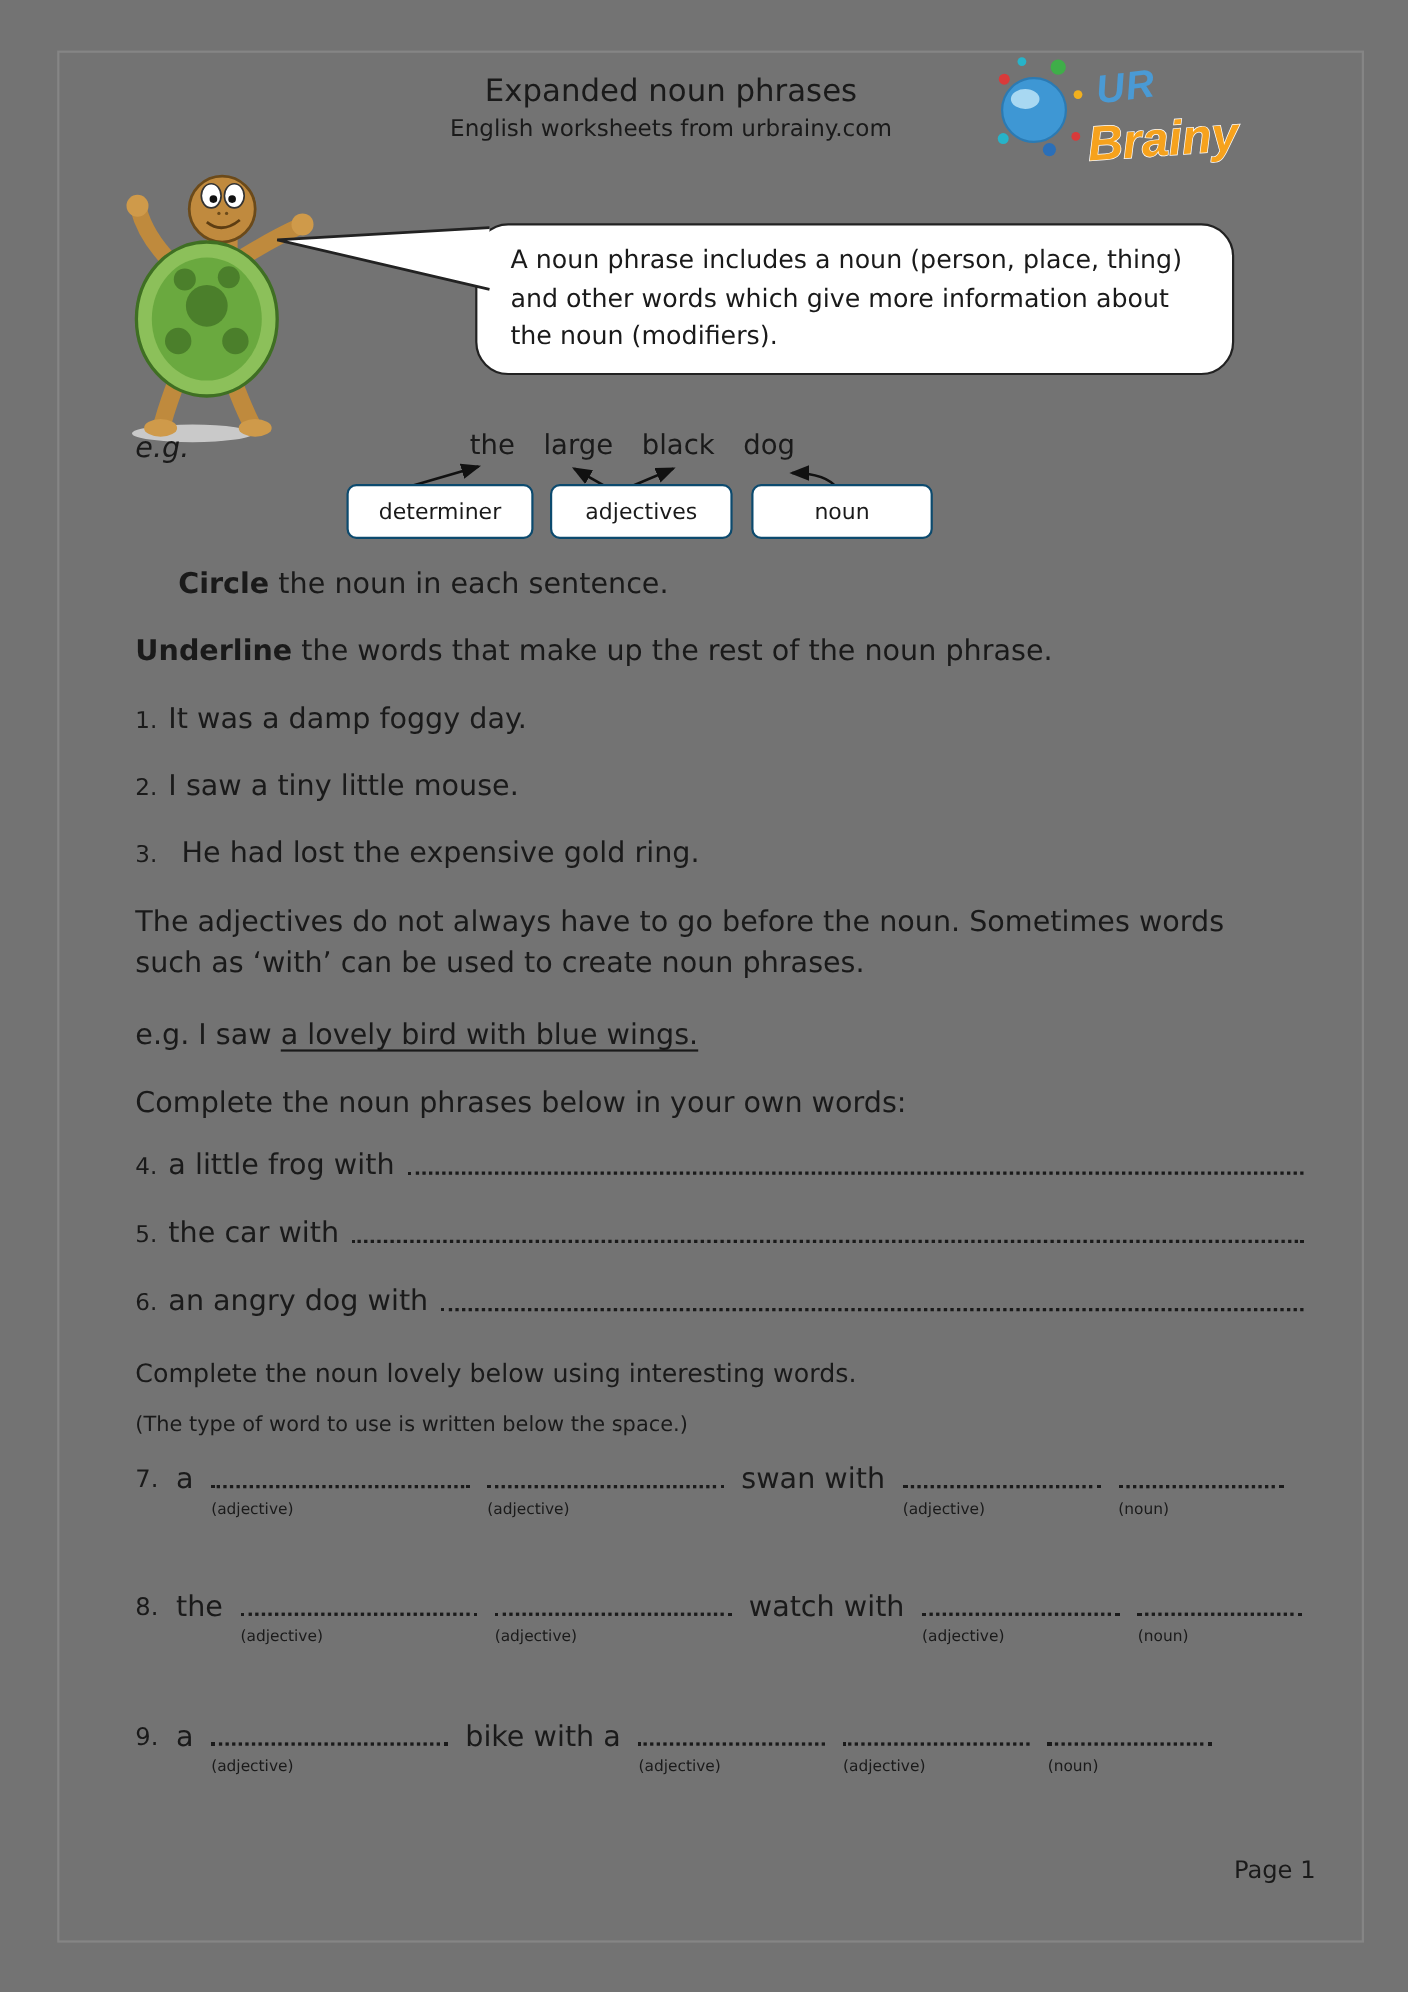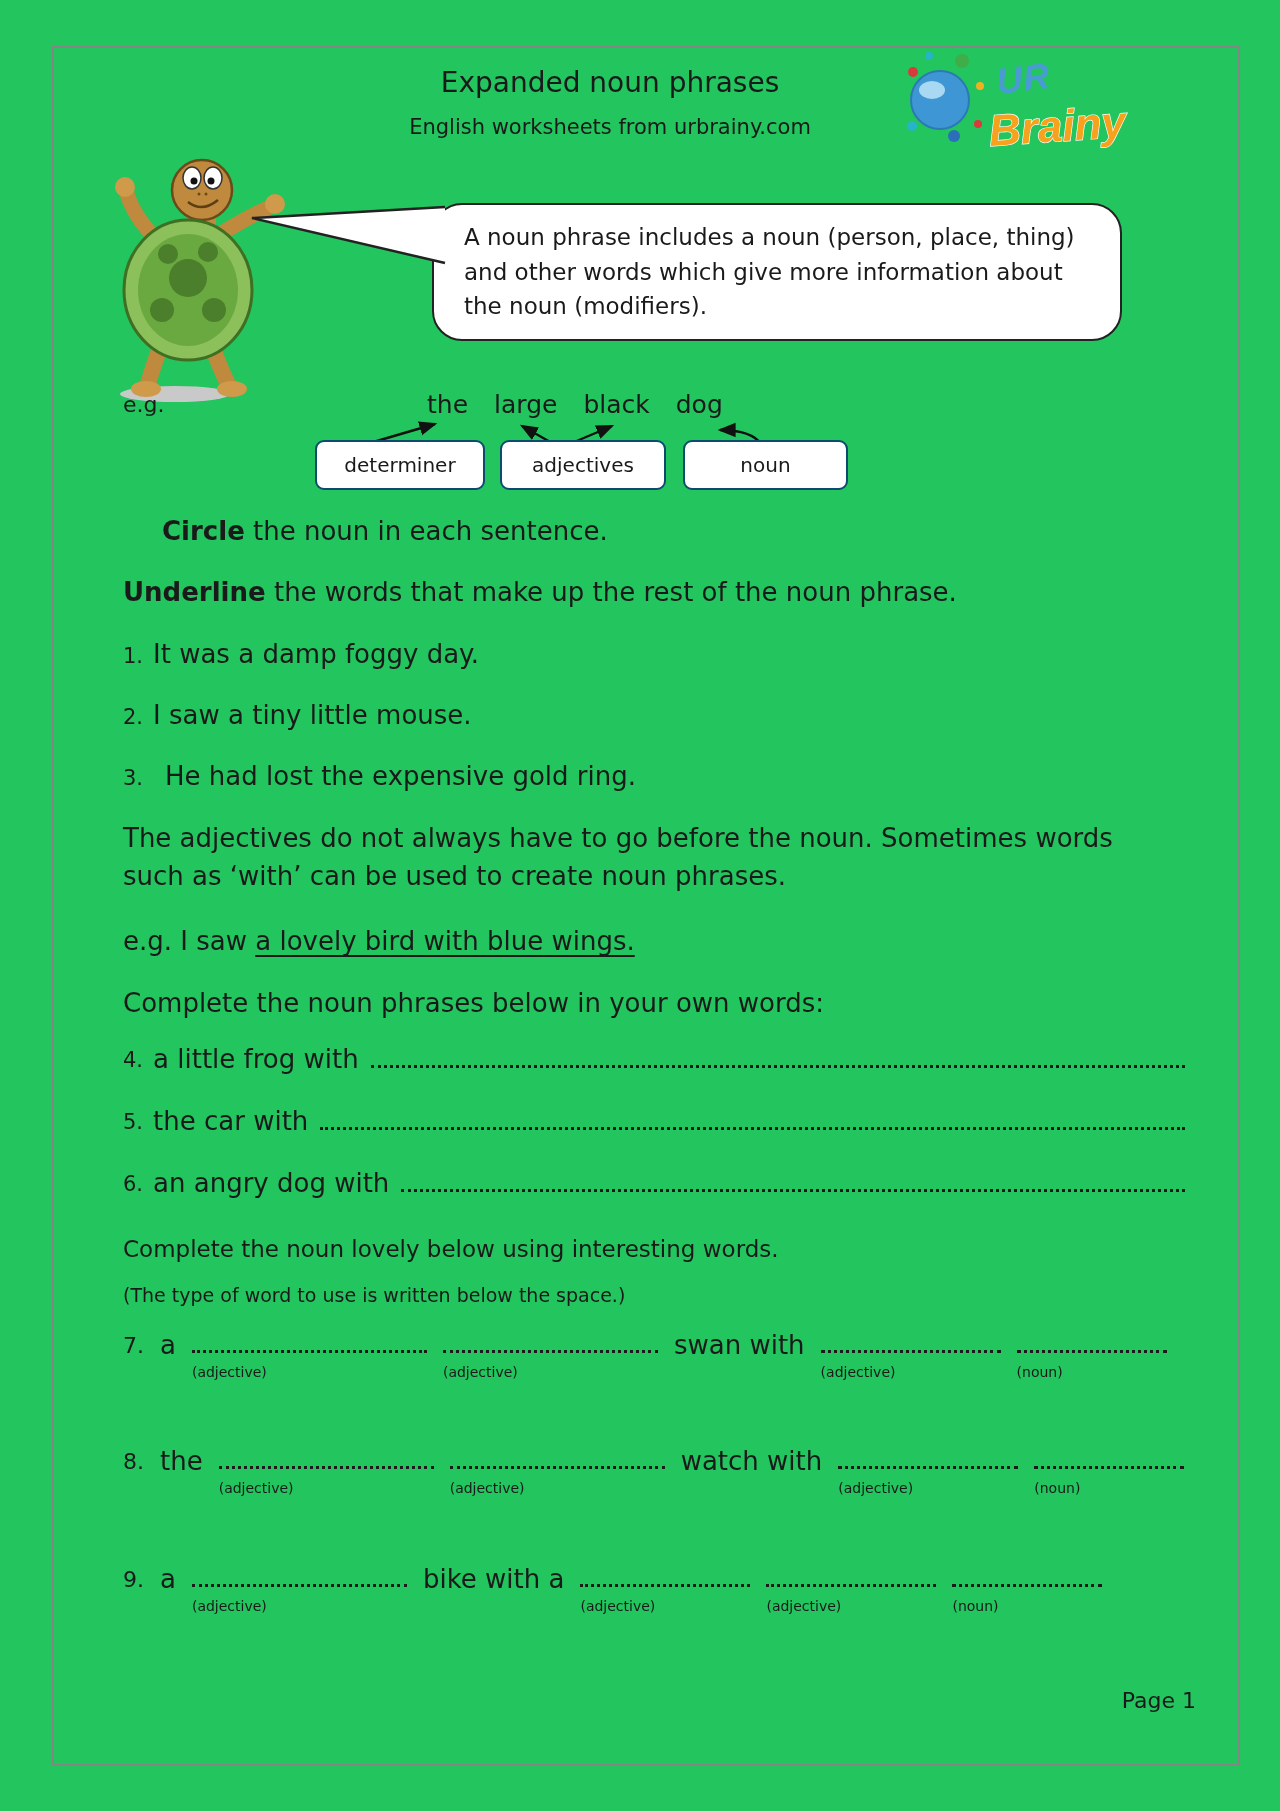--- a/index.html
+++ b/index.html
@@ -1,36 +1,36 @@
 <!DOCTYPE html>
 <html><head>
 <meta charset="utf-8">
 <style>
   html,body{margin:0;padding:0;background:#ffffff;}
-  .page{position:relative;width:1280px;height:1811px;background:#22c55e;
+  .page{position:relative;width:1280px;height:1811px;background:#737373;
         font-family:"DejaVu Sans","Liberation Sans",sans-serif;color:#1a1a1a;overflow:hidden;}
   .frame{position:absolute;left:52px;top:46px;width:1184px;height:1716px;border:2px solid #858585;}
 
   .header{position:absolute;left:280px;top:66px;width:660px;text-align:center;}
   .title{font-size:28px;}
-  .subtitle{font-size:21px;margin-top:16px;}
+  .subtitle{font-size:21px;margin-top:6px;}
 
   .logo{position:absolute;left:898px;top:46px;}
   .logo-ur{font:italic 700 36px "Liberation Sans",sans-serif;letter-spacing:1px;}
   .logo-brainy{font:italic 700 44px "Liberation Sans",sans-serif;stroke:#ffffff;stroke-width:1.3px;paint-order:stroke;}
 
   .turtle{position:absolute;left:100px;top:138px;}
 
   .bubble{position:absolute;left:432px;top:203px;width:690px;box-sizing:border-box;
           border:2.5px solid #222;border-radius:30px;padding:15px 24px 15px 30px;background:#fff;}
   .bubble-text{font-size:23px;line-height:1.5;}
   .bubble-tail{position:absolute;left:200px;top:185px;z-index:3;}
 
   .line{position:absolute;left:123px;font-size:26px;white-space:nowrap;}
-  .eg1{position:absolute;left:123px;top:392px;font-size:22px;}
+  .eg1{position:absolute;left:123px;top:392px;font-size:26px;font-style:italic;}
   .eg1-words{position:absolute;left:427px;top:390px;font-size:25px;display:flex;gap:26px;}
   .arrows{position:absolute;left:300px;top:382px;}
 
   .wbox{position:absolute;top:440px;height:46px;border:2px solid #0c4a6e;border-radius:9px;
         display:flex;align-items:center;justify-content:center;font-size:20px;background:#fff;}
 
   .snum{font-size:21px;margin-right:10px;}
   .snum.wide{margin-right:22px;}
   .sent .stext,.instr{font-size:26px;}
   b{font-weight:700;}

